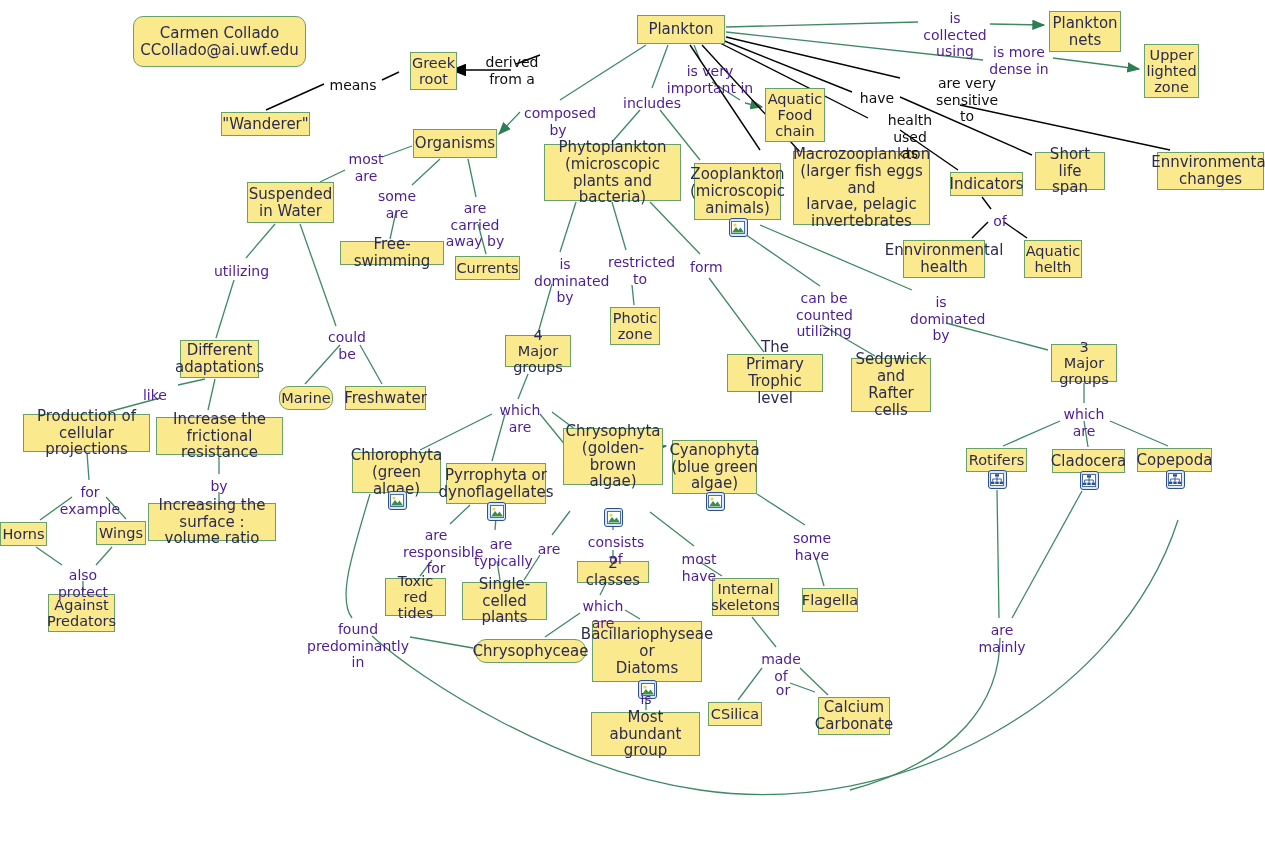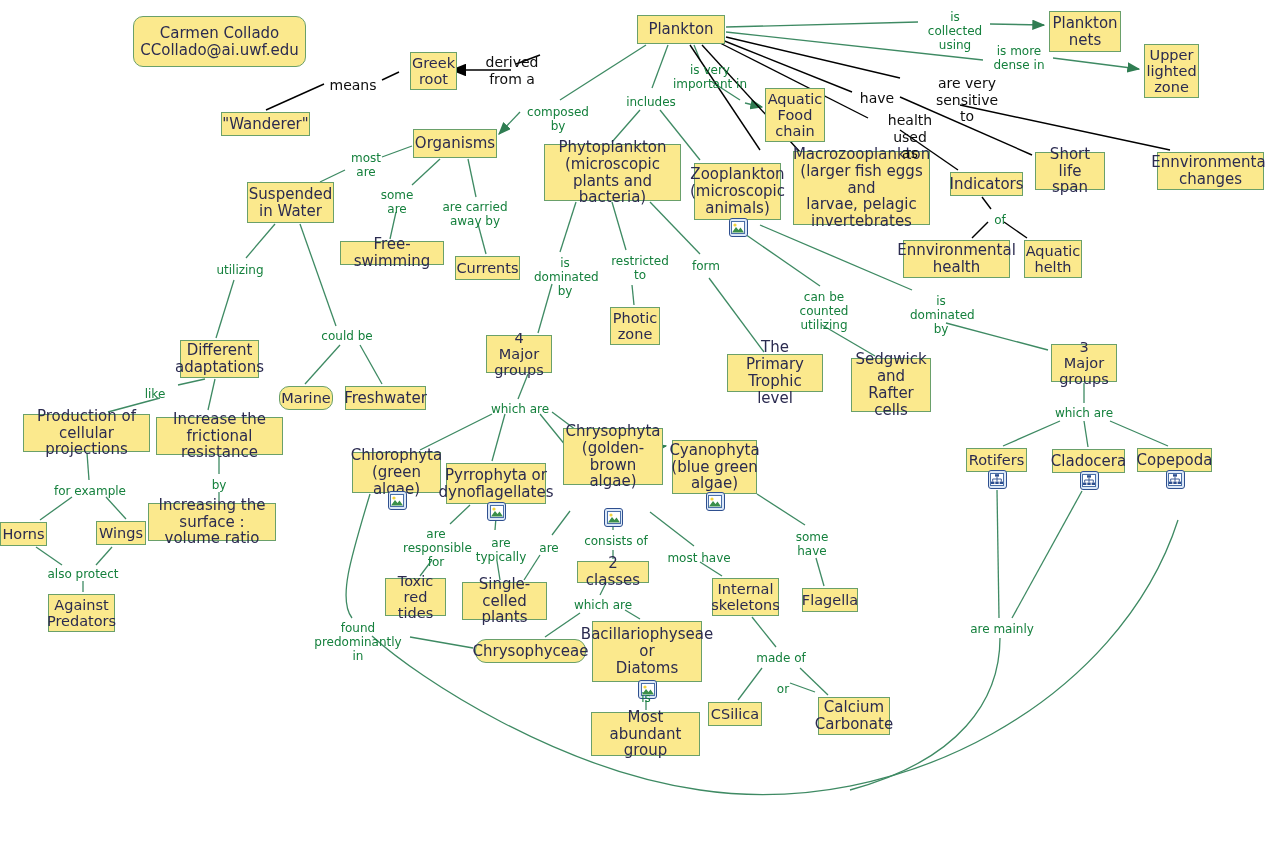--- a/index.html
+++ b/index.html
@@ -25,22 +25,22 @@
   }
   .node.small{font-size:14.5px;}
   .node.author{
     border-radius:10px;
     font-size:15px;
     background:#fbe98d;
     border:1.5px solid #6aa06a;
   }
   .link-label{
     position:absolute;
-    color:#15803d;
-    font-size:12px;
+    color:#4c1d95;
+    font-size:14px;
     text-align:center;
     line-height:1.18;
     white-space:pre-line;
     background:transparent;
   }
   .link-label.black{color:#0d0d0d;font-size:14px;}
   .badge{
     position:absolute;
     width:19px;height:19px;
     box-sizing:border-box;
@@ -242,31 +242,31 @@
           <rect x="0.5" y="0.5" width="13" height="12" fill="#ffffff" stroke="#4a6fa8"></rect>
           <circle cx="4" cy="4" r="1.6" fill="#f2d33c"></circle>
           <path d="M1,11.5 L5,6 L7.5,9 L9.5,6.5 L13,11.5 Z" fill="#3a8f4a"></path>
         </svg>
       </div>
       <div class="node" style="left: 793px; top: 151px; width: 137px; height: 74px;">Macrozooplankton
 (larger fish eggs and
 larvae, pelagic
 invertebrates</div>
       <div class="node" style="left: 950px; top: 172px; width: 73px; height: 24px;">Indicators</div>
-      <div class="node" style="left: 903px; top: 240px; width: 107px; height: 38px;">Ennvironmental
+      <div class="node" style="left: 903px; top: 240px; width: 82px; height: 38px;">Ennvironmental
 health</div>
       <div class="node small" style="left: 1024px; top: 240px; width: 58px; height: 38px;">Aquatic
 helth</div>
       <div class="node" style="left: 340px; top: 241px; width: 104px; height: 24px;">Free-swimming</div>
       <div class="node small" style="left: 455px; top: 256px; width: 65px; height: 24px;">Currents</div>
       <div class="node small" style="left: 610px; top: 307px; width: 50px; height: 38px;">Photic
 zone</div>
       <div class="node" style="left: 180px; top: 340px; width: 79px; height: 38px;">Different
 adaptations</div>
-      <div class="node small" style="left: 486px; top: 335px; width: 66px; height: 38px;">4 Major
+      <div class="node small" style="left: 505px; top: 335px; width: 66px; height: 32px;">4 Major
 groups</div>
       <div class="node" style="left: 727px; top: 354px; width: 96px; height: 38px;">The Primary
 Trophic level</div>
       <div class="node" style="left: 851px; top: 358px; width: 80px; height: 54px;">Sedgwick
 and Rafter
 cells</div>
       <div class="node small" style="left: 1051px; top: 344px; width: 66px; height: 38px;">3 Major
 groups</div>
       <div class="node small" style="left: 279px; top: 386px; width: 54px; height: 24px; border-radius: 10px;">Marine</div>
       <div class="node" style="left: 345px; top: 386px; width: 81px; height: 24px;">Freshwater</div>

